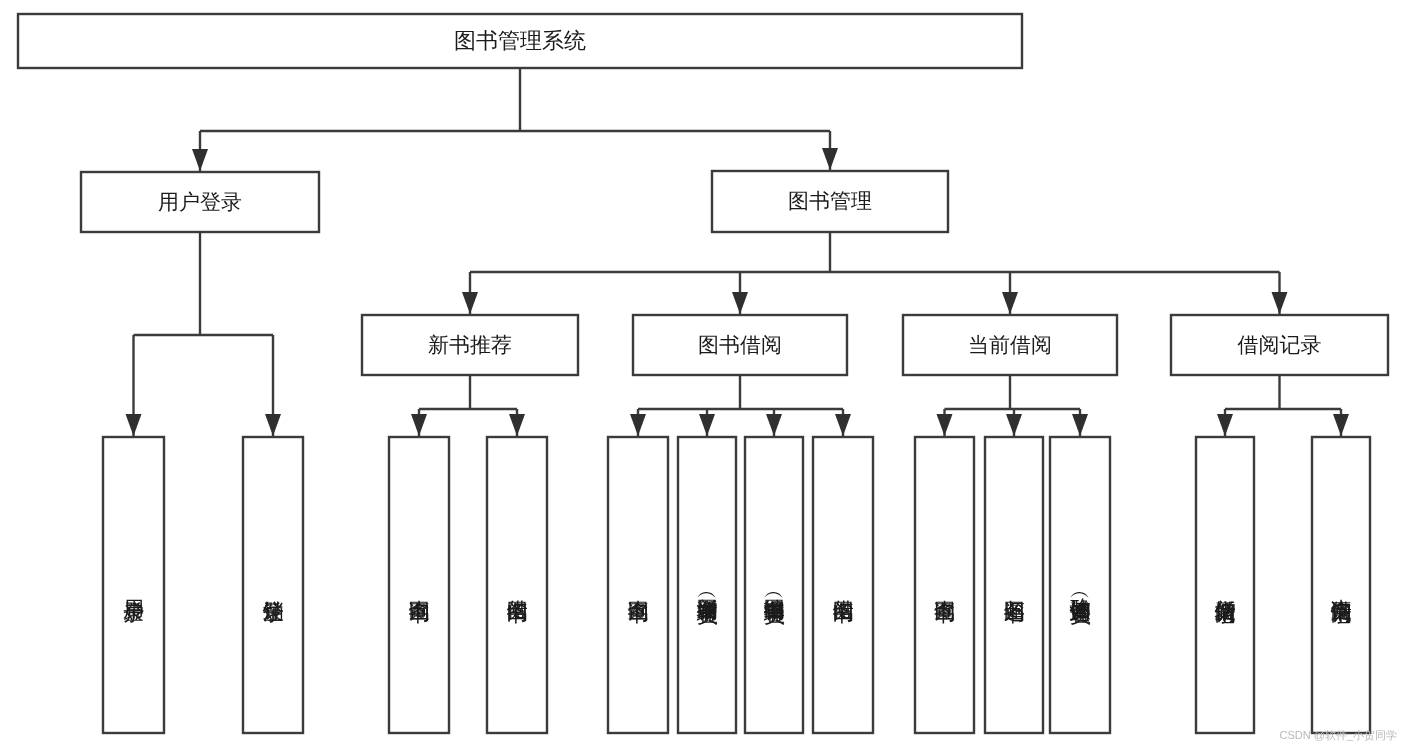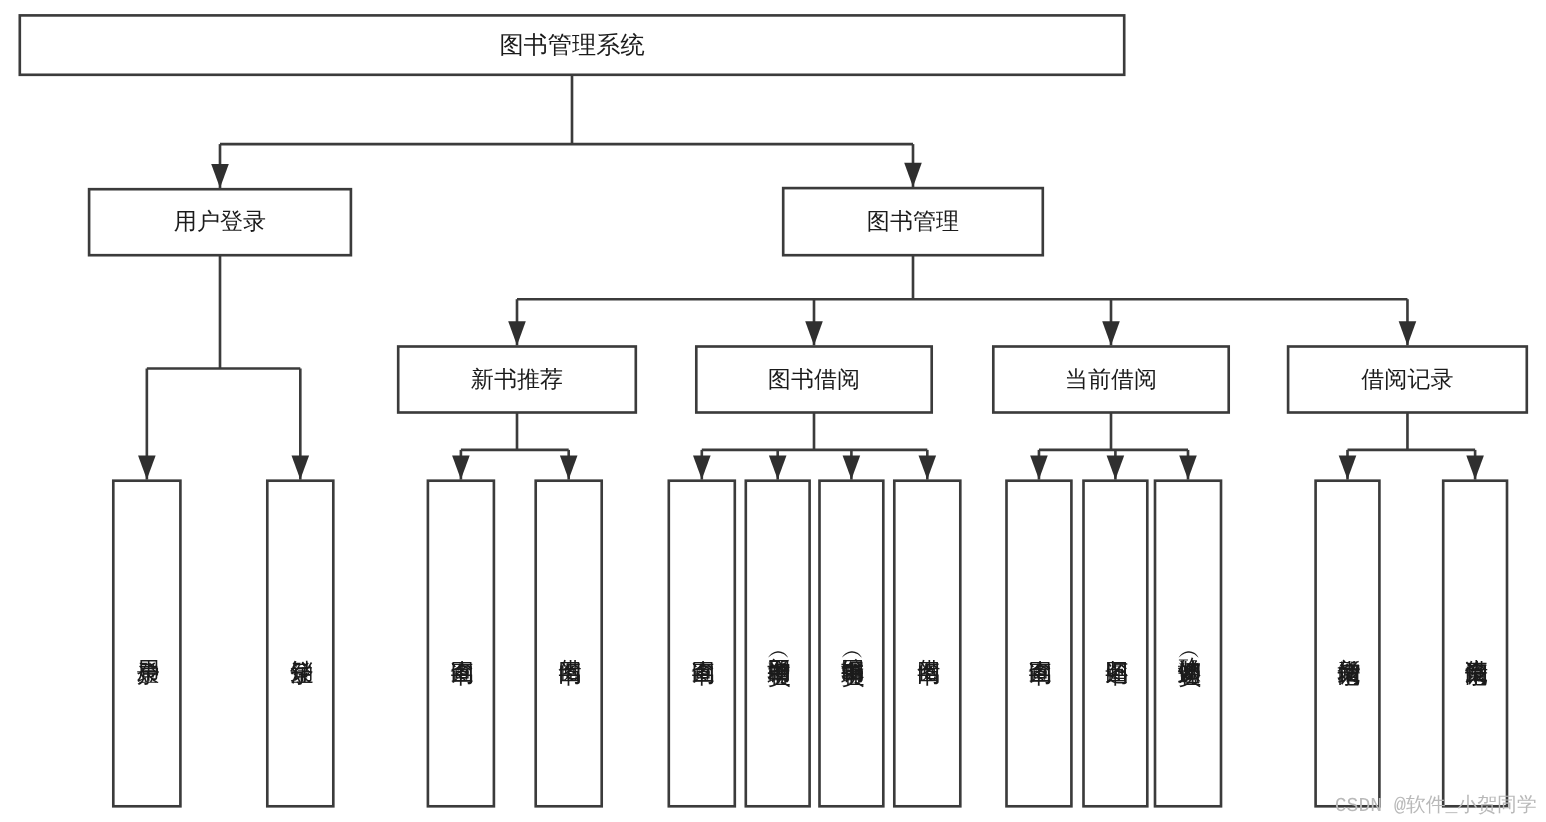--- a/index.html
+++ b/index.html
@@ -64,22 +64,22 @@
     font-size: 21px;
     line-height: 1.08;
     letter-spacing: 1px;
     color: #1b1b1b;
     white-space: nowrap;
   }
   #watermark {
     position: absolute;
     right: 8px;
     bottom: 4px;
-    font-family: Liberation Mono, monospace;
-    font-size: 18px;
+    font-family: Liberation Sans, sans-serif;
+    font-size: 11px;
     color: #b9b9b9;
     white-space: nowrap;
     user-select: none;
   }
 </style>
 </head>
 <body>
 
 <div id="diagram-root">
   <svg id="diagram-svg" width="1405" height="747" viewBox="0 0 1405 747" xmlns="http://www.w3.org/2000/svg">

